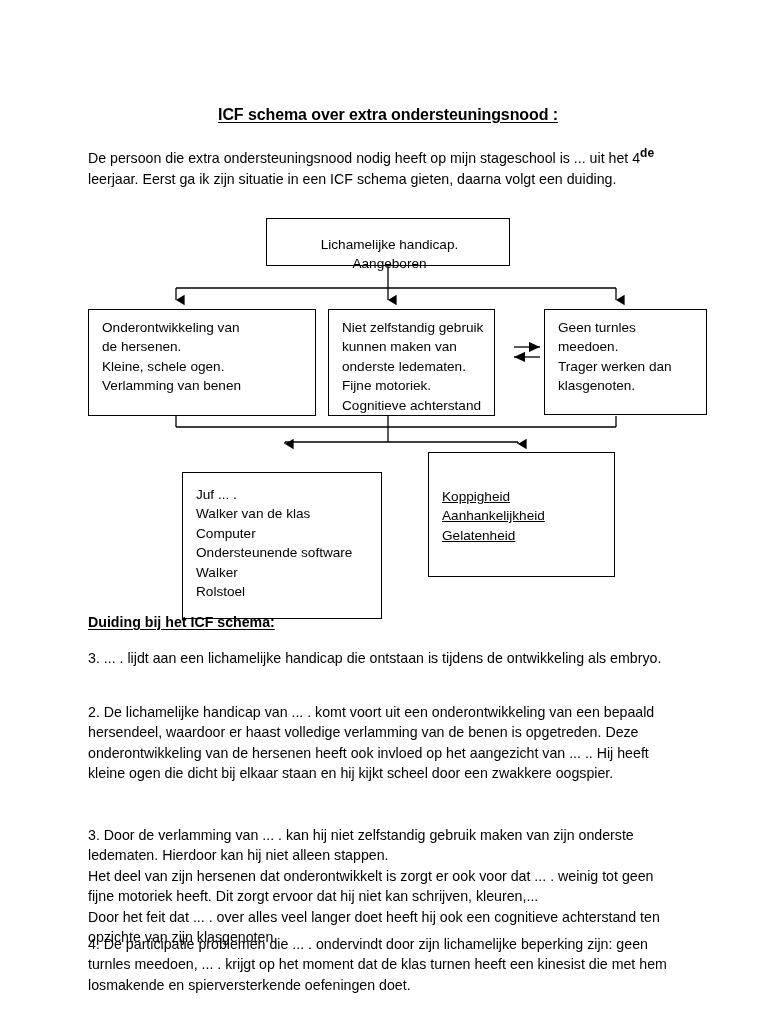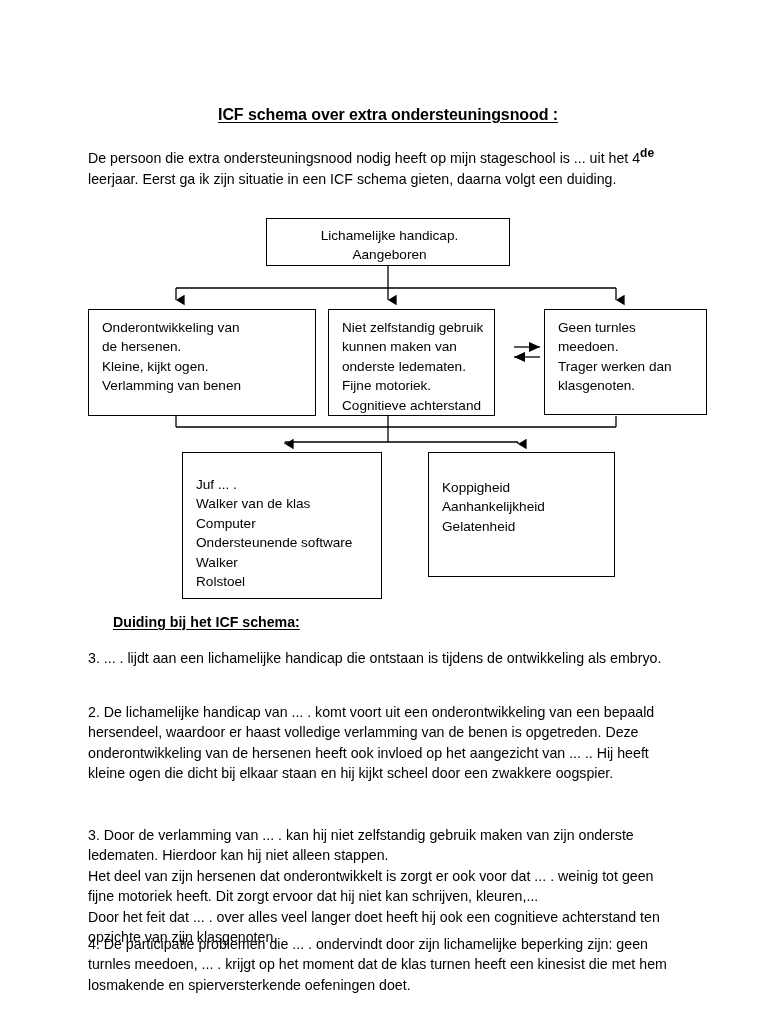--- a/index.html
+++ b/index.html
@@ -72,37 +72,36 @@
     border: 1.4px solid #000000;
     background: #ffffff;
     font-size: 13.6px;
     line-height: 19.4px;
     padding: 8px 10px 8px 13px;
   }
   .node.center { text-align: center; }
   .node .line { white-space: pre; }
 
   
-  #node-top     { left: 266px; top: 218px;  width: 244px; height: 48px; padding-top: 7px; }
+  #node-top     { left: 266px; top: 218px;  width: 244px; height: 48px; padding-top: 16px; }
   #node-left    { left: 88px;  top: 309px;  width: 228px; height: 107px; }
   #node-middle  { left: 328px; top: 309px;  width: 167px; height: 107px; }
   #node-right   { left: 544px; top: 309px;  width: 163px; height: 106px; }
-  #node-factors { left: 182px; top: 452px;  width: 200px; height: 147px; padding-top: 22px; }
-  #node-person  { left: 428px; top: 452px;  width: 187px; height: 125px; padding-top: 25px; }
+  #node-factors { left: 182px; top: 472px;  width: 200px; height: 147px; padding-top: 12px; }
+  #node-person  { left: 428px; top: 452px;  width: 187px; height: 125px; padding-top: 34px; text-decoration: underline; }
 
   
   .section-heading {
     position: absolute;
     left: 88px;
     top: 614px;
     font-size: 14.2px;
     font-weight: bold;
     text-decoration: underline;
     text-underline-offset: 2px;
-    margin-left: 25px;
   }
   .para {
     position: absolute;
     left: 88px;
     width: 588px;
     font-size: 14.2px;
     line-height: 20.4px;
   }
   #para-1 { top: 648px; }
   #para-2 { top: 702px; }
@@ -168,21 +167,21 @@
   </div>
 
   <div class="node center" id="node-top">
     <div class="line">Lichamelijke handicap.</div>
     <div class="line">Aangeboren</div>
   </div>
 
   <div class="node" id="node-left">
     <div class="line">Onderontwikkeling van</div>
     <div class="line">de hersenen.</div>
-    <div class="line">Kleine, kijkt ogen.</div>
+    <div class="line">Kleine, schele ogen.</div>
     <div class="line">Verlamming van benen</div>
   </div>
 
   <div class="node" id="node-middle">
     <div class="line">Niet zelfstandig gebruik</div>
     <div class="line">kunnen maken van</div>
     <div class="line">onderste ledematen.</div>
     <div class="line">Fijne motoriek.</div>
     <div class="line">Cognitieve achterstand</div>
   </div>

